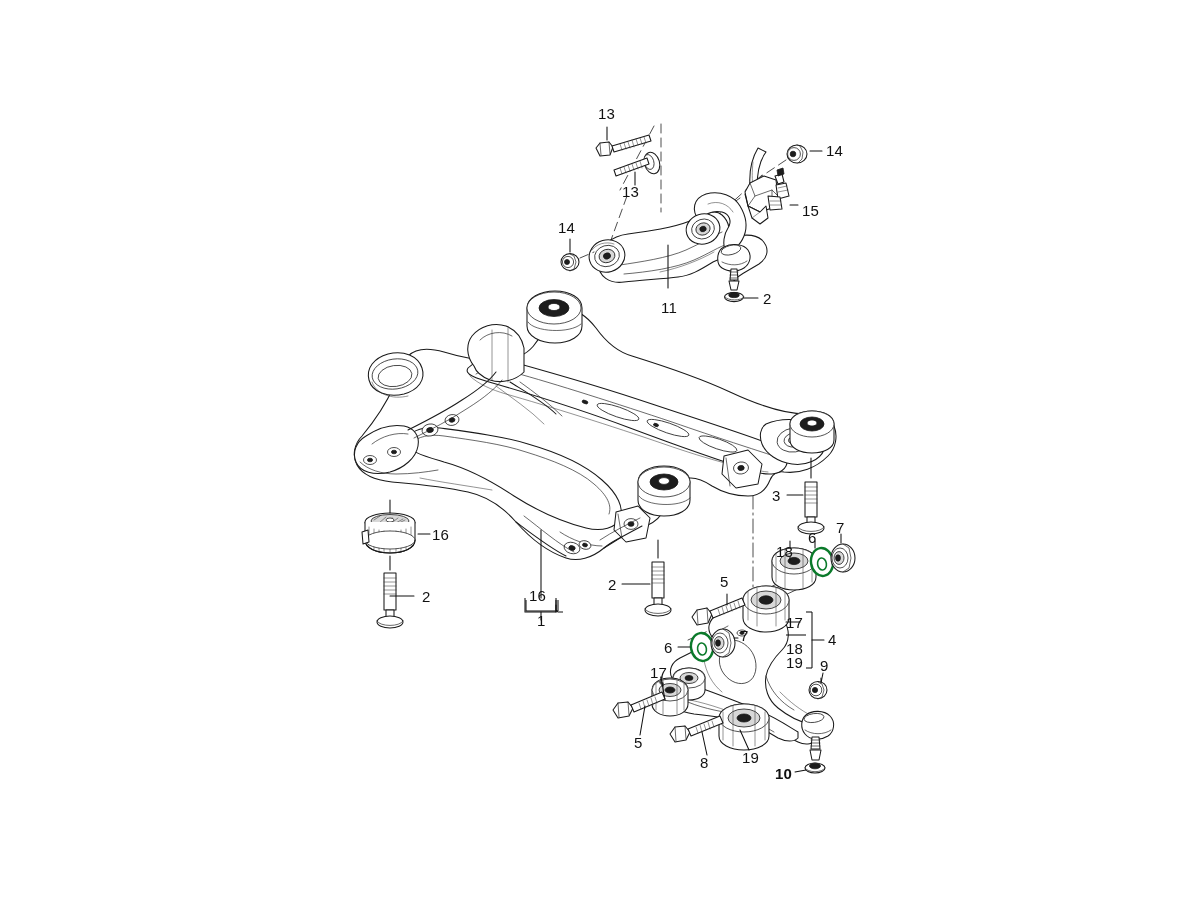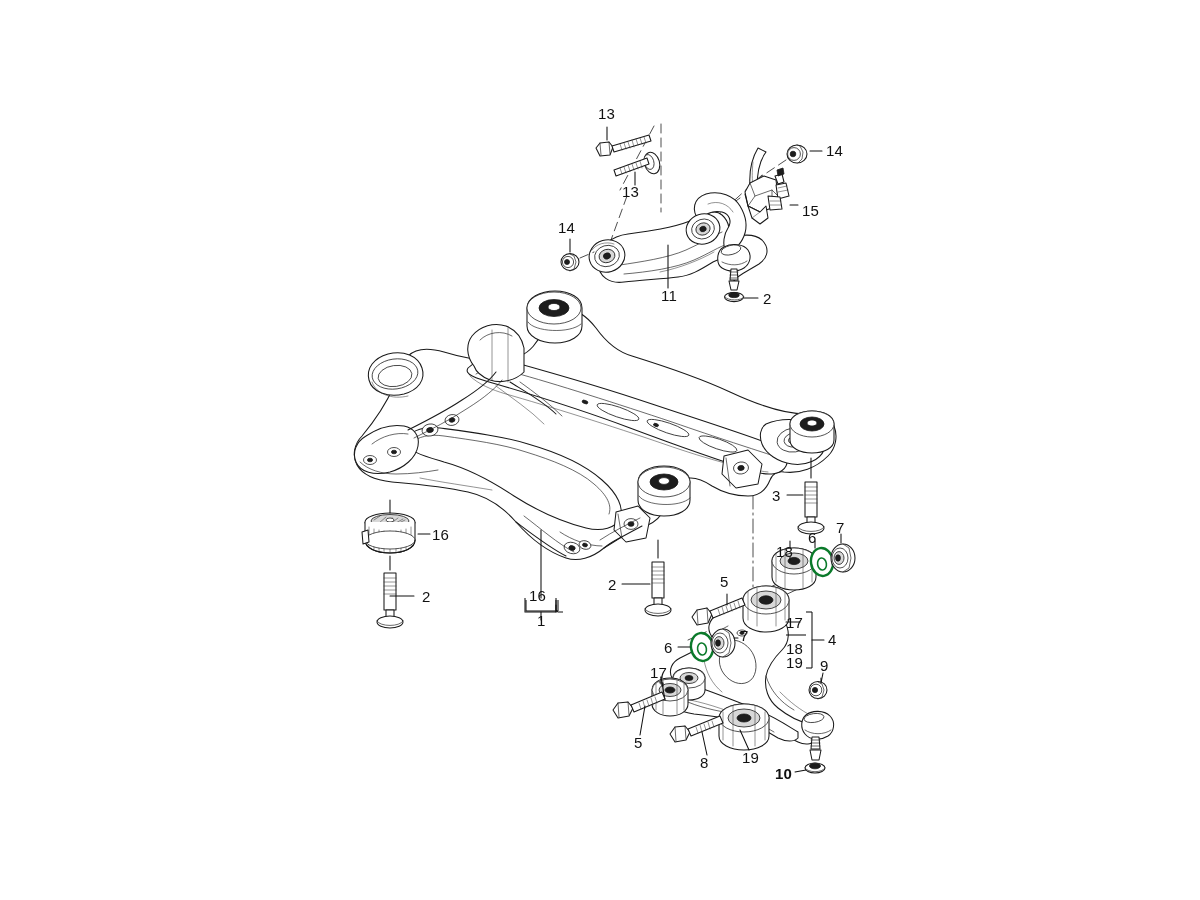--- a/index.html
+++ b/index.html
@@ -672,21 +672,21 @@
       <path class="bracketline" d="M 558 611 L 558 600"></path>
     </g>
 
   </svg>
 
   <div class="callout" style="left:598px; top:106px;">13</div>
   <div class="callout" style="left:622px; top:184px;">13</div>
   <div class="callout" style="left:826px; top:143px;">14</div>
   <div class="callout" style="left:802px; top:203px;">15</div>
   <div class="callout" style="left:558px; top:220px;">14</div>
-  <div class="callout" style="left:661px; top:288px;">11</div>
+  <div class="callout" style="left:661px; top:300px;">11</div>
   <div class="callout" style="left:763px; top:291px;">2</div>
   <div class="callout" style="left:772px; top:488px;">3</div>
   <div class="callout" style="left:808px; top:530px;">6</div>
   <div class="callout" style="left:836px; top:520px;">7</div>
   <div class="callout" style="left:776px; top:544px;">18</div>
   <div class="callout" style="left:432px; top:527px;">16</div>
   <div class="callout" style="left:422px; top:589px;">2</div>
   <div class="callout" style="left:608px; top:577px;">2</div>
   <div class="callout" style="left:720px; top:574px;">5</div>
   <div class="callout" style="left:529px; top:588px;">16</div>

